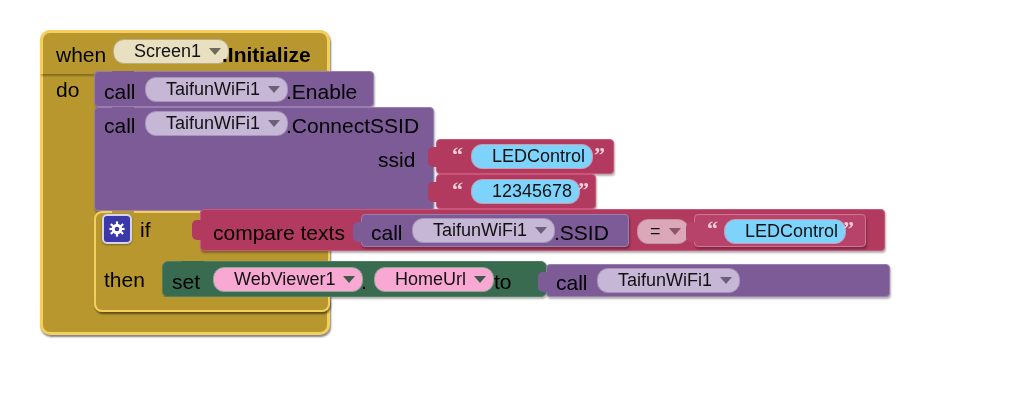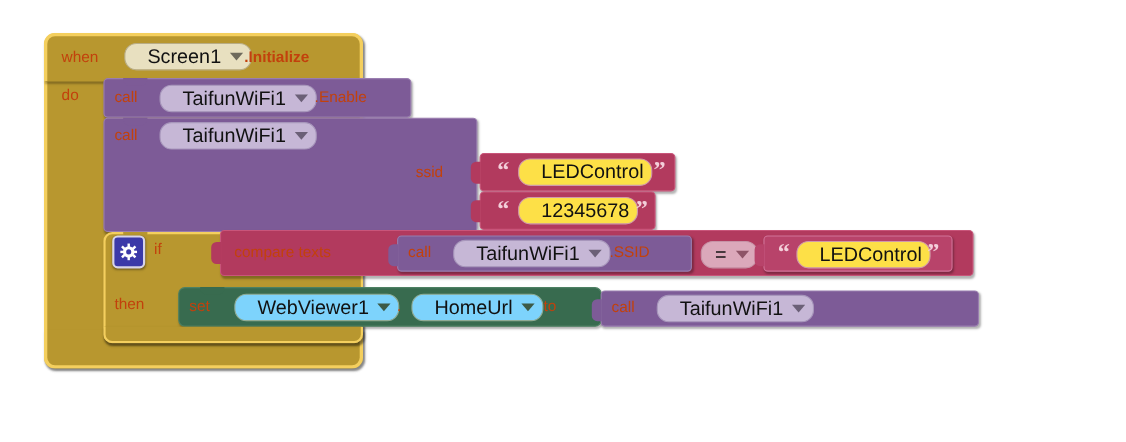--- a/index.html
+++ b/index.html
@@ -61,41 +61,41 @@
     background: #386b4f;
     border: 1px solid #4d8063;
     border-radius: 6px;
     box-shadow: 1px 2px 2px rgba(0,0,0,0.30);
   }
 
   
   .lbl {
     position: absolute;
     white-space: nowrap;
-    color: #c2410c;
-    font-size: 14px;
+    color: #000000;
+    font-size: 21px;
   }
 
   
   .pill {
     position: absolute;
     display: inline-flex;
     align-items: center;
     gap: 6px;
     border-radius: 11px;
     padding: 1px 7px 2px 20px;
     font-size: 18px;
     color: #111111;
     box-sizing: border-box;
     height: 25px;
   }
   .pill.cream   { background: #e8e0c0; border: 1px solid #b9ad85; }
   .pill.lav     { background: #c6b7d6; border: 1px solid #a796bb; }
-  .pill.sage    { background: #7dd3fc; border: 1px solid #8fab94; }
-  .pill.pink    { background: #fde047; border: 1px solid #cf9aab; }
+  .pill.sage    { background: #f9a8d4; border: 1px solid #8fab94; }
+  .pill.pink    { background: #7dd3fc; border: 1px solid #cf9aab; }
   .pill.pinkop  { background: #dba8ba; border: 1px solid #c792a6; }
 
   .caret {
     width: 0; height: 0;
     border-left: 6px solid transparent;
     border-right: 6px solid transparent;
     border-top: 7px solid #6e6a5c;
     display: inline-block;
     margin-left: 2px;
     flex: 0 0 auto;
@@ -177,20 +177,21 @@
   <div class="blk purple" style="left:94px; top:107px; width:340px; height:104px;"></div>
   <div class="notch" style="left:112px; top:107px; background:#7d5b97;"></div>
 
   <span class="lbl" style="left:104px; top:114px;">call</span>
 
   <span class="pill lav" style="left:145px; top:111px;">
     <span>TaifunWiFi1</span>
     <span class="caret"></span>
   </span>
 
+  <span class="lbl" style="left:286px; top:114px;">.ConnectSSID</span>
 
   <span class="lbl" style="left:378px; top:148px;">ssid</span>
 
   <div class="blk crimson" style="left:436px; top:139px; width:178px; height:35px;"></div>
   <div class="plug" style="left:428px; top:147px; background:#b23a5e; border-radius:5px 0 0 5px;"></div>
   <span class="quote" style="left:452px; top:142px;">“</span>
   <span class="pill pink" style="left:471px; top:144px;">
     <span>LEDControl</span>
   </span>
   <span class="quote" style="left:594px; top:142px;">”</span>

